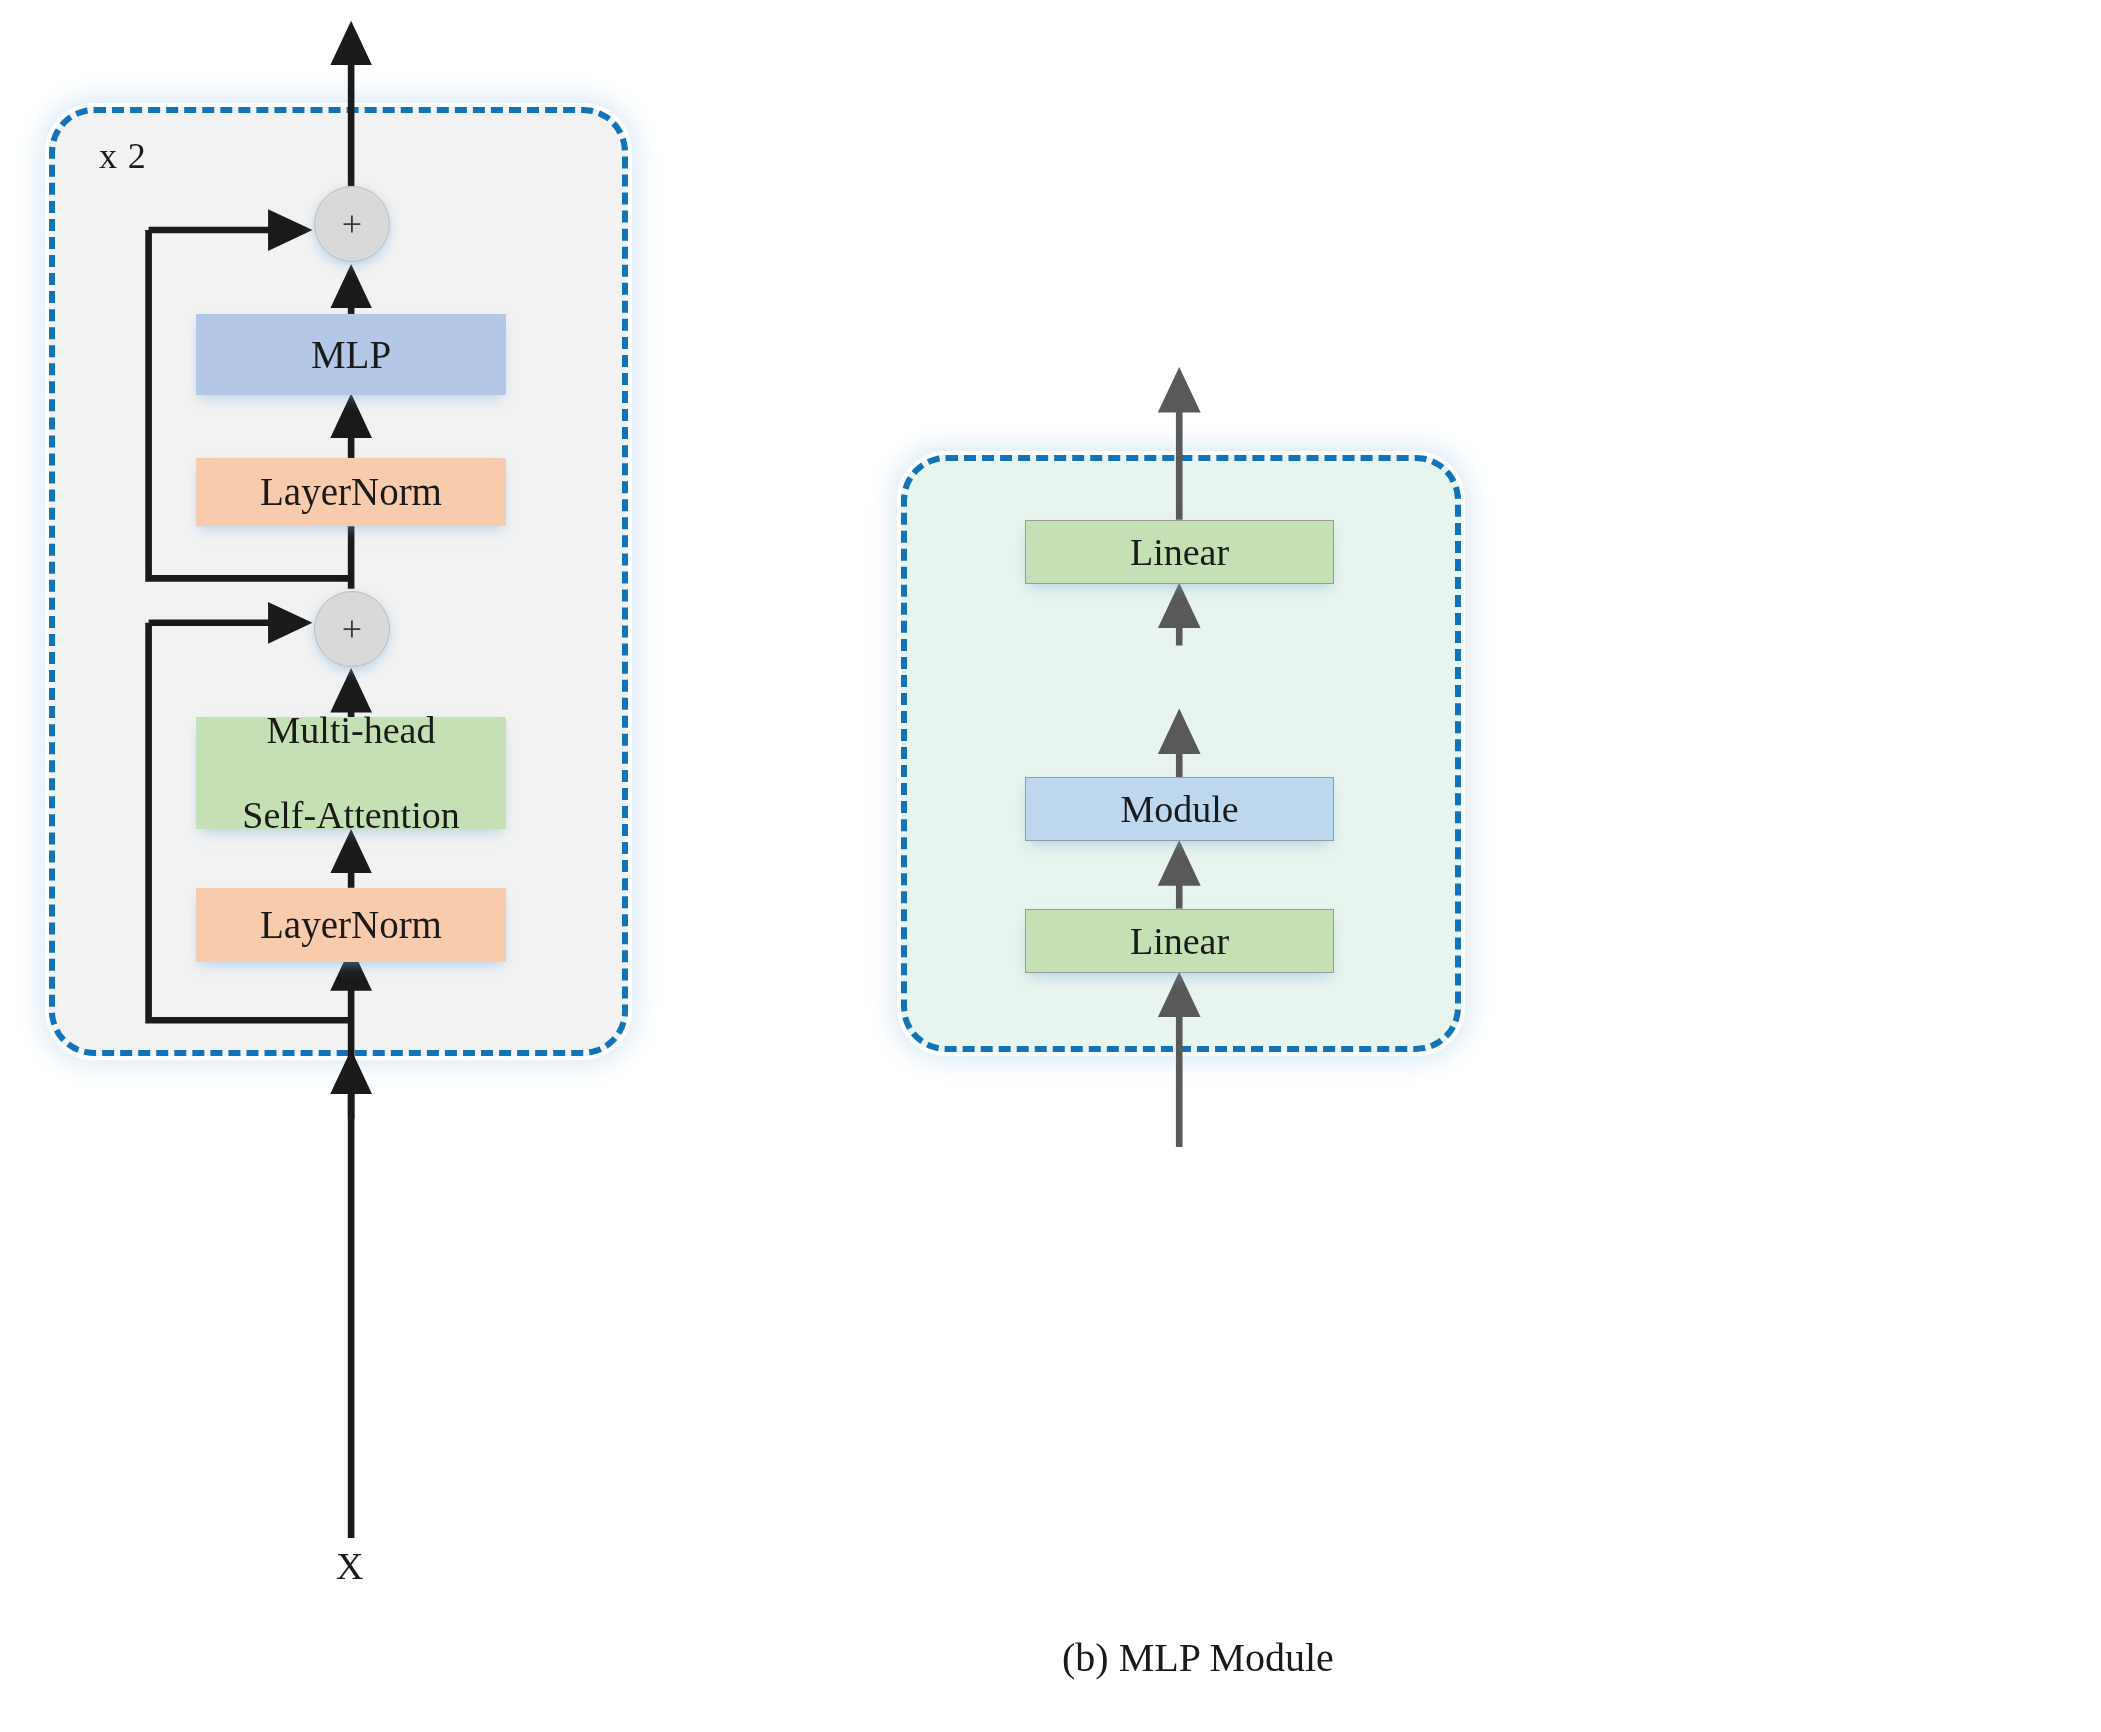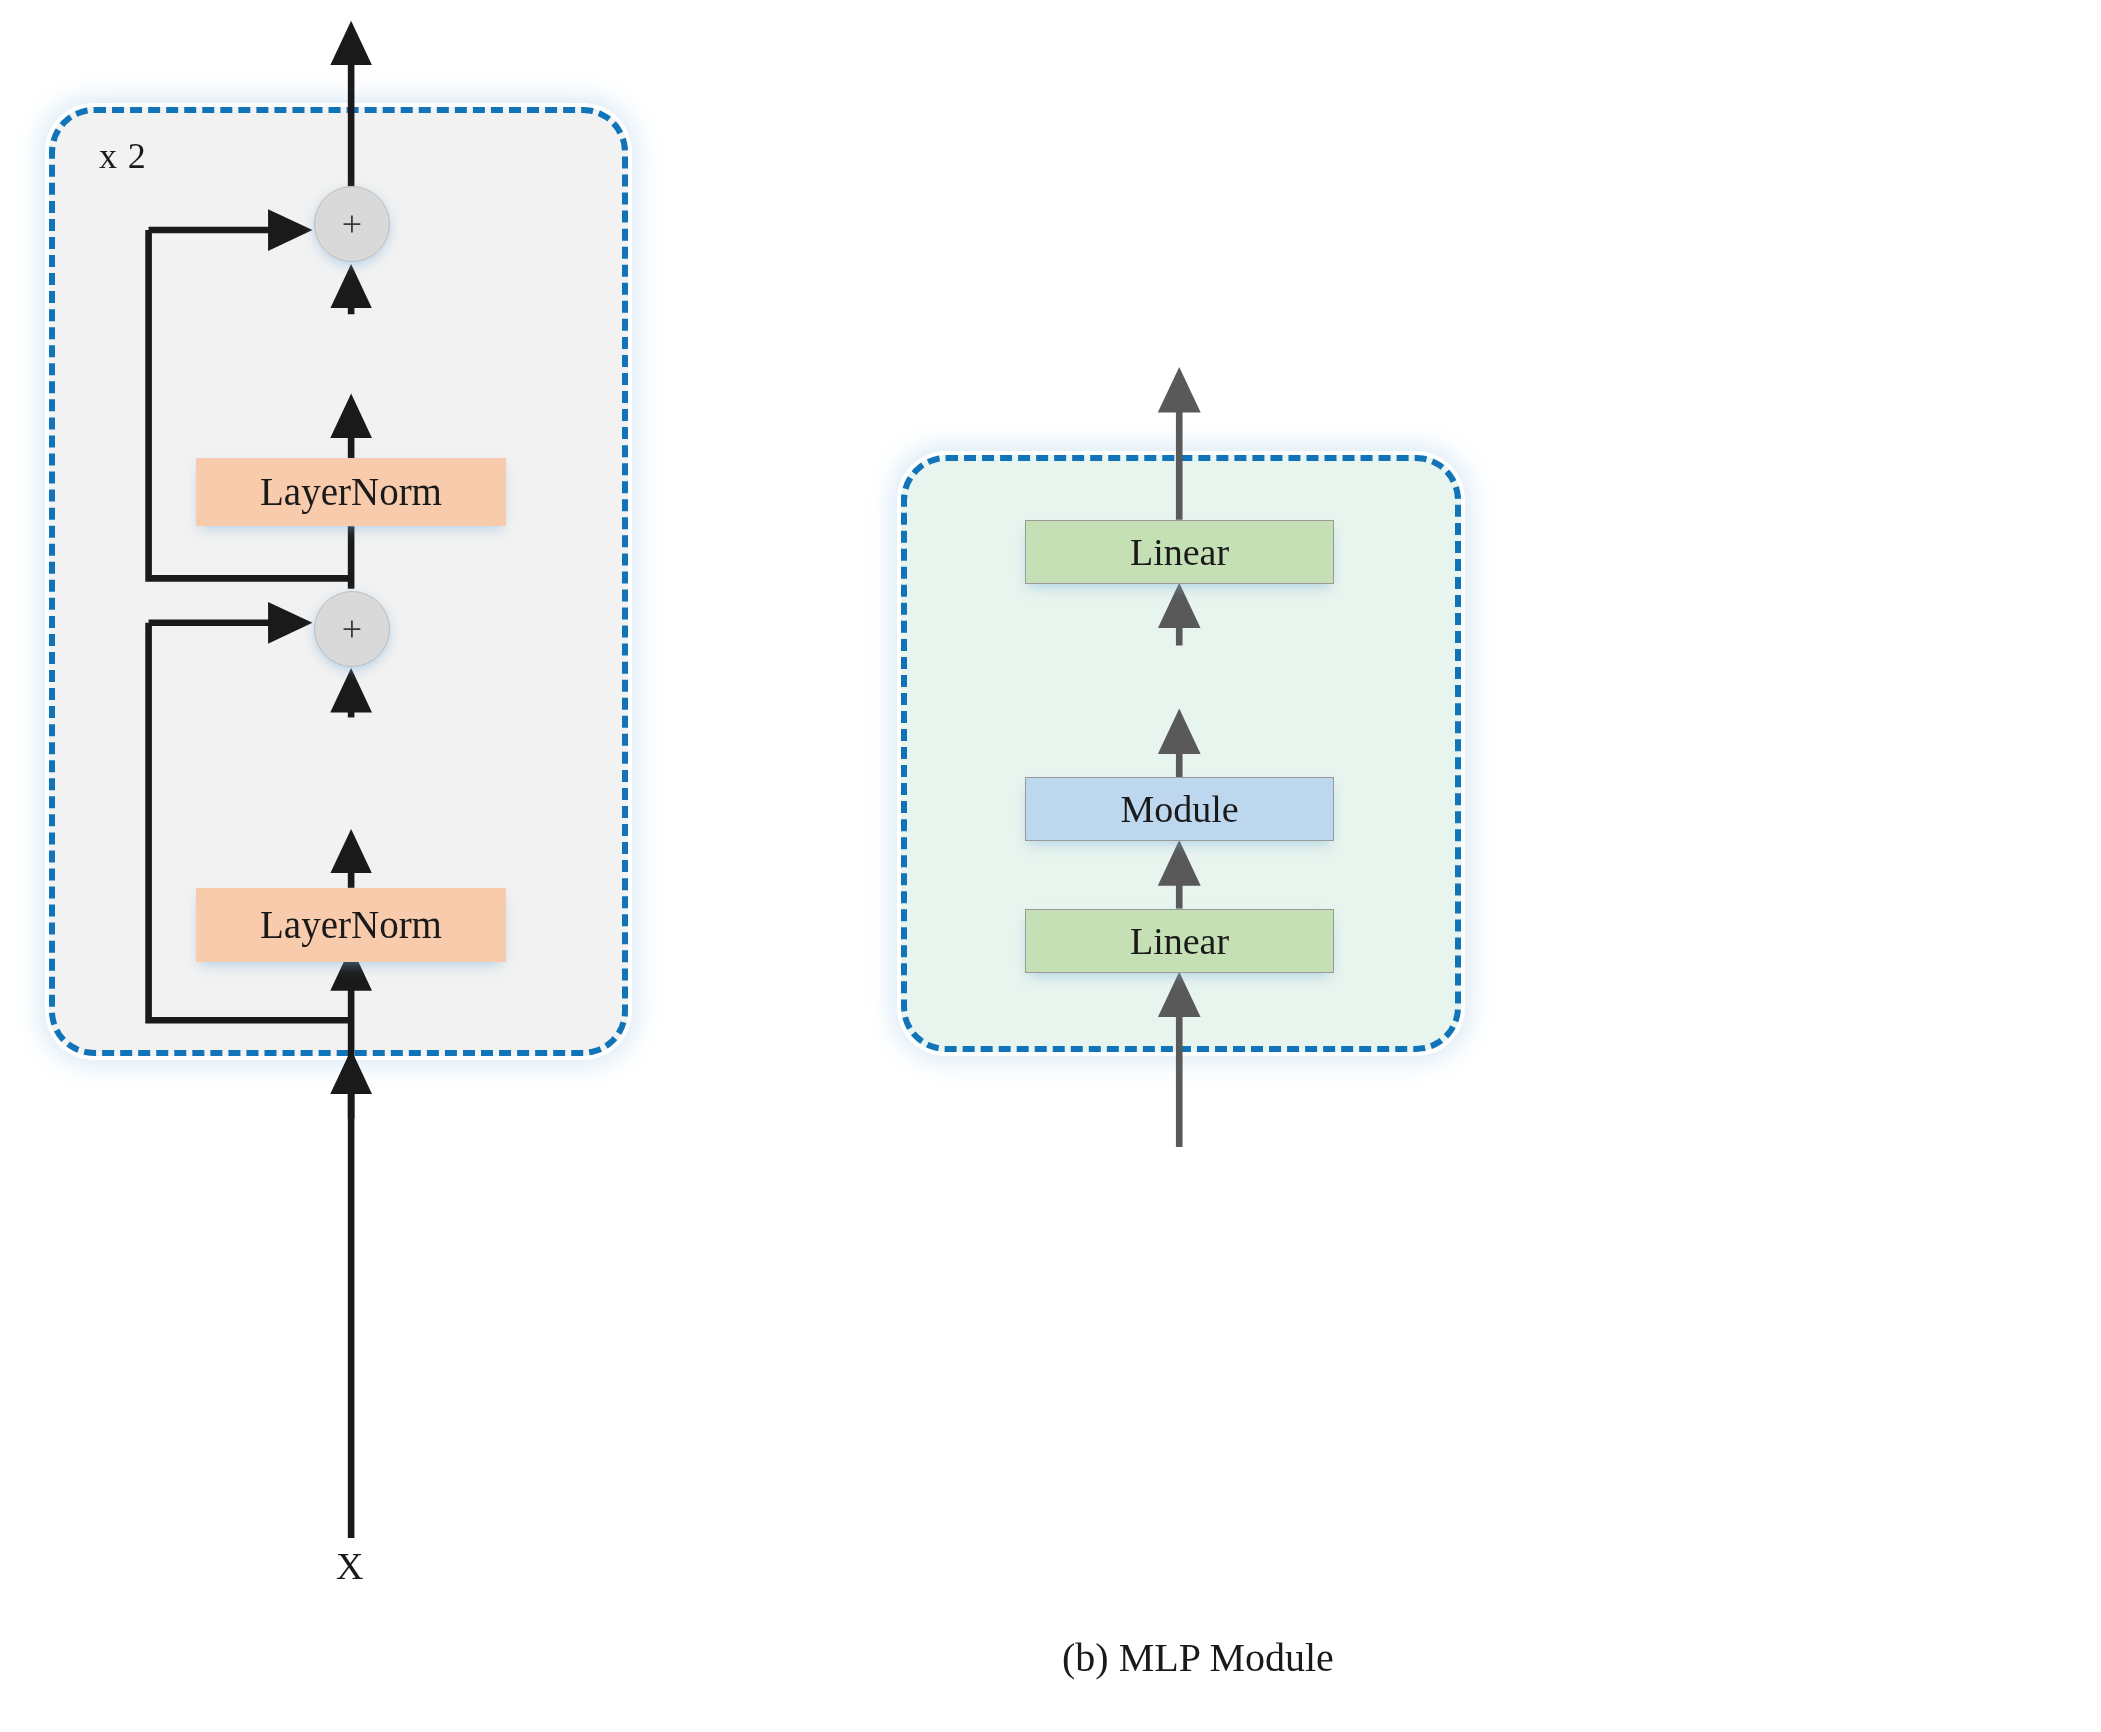--- a/index.html
+++ b/index.html
@@ -100,25 +100,34 @@
 
       <line x1="371" y1="1182" x2="371" y2="1008" marker-end="url(#arrowK)"></line>
 
       <polyline points="371,1078 157,1078 157,658"></polyline>
       <line x1="157" y1="658" x2="322" y2="658" marker-end="url(#arrowK)"></line>
 
       <line x1="371" y1="1625" x2="371" y2="1117" marker-end="url(#arrowK)"></line>
     </g>
   </svg>
 
+  <div class="box box-a" id="box-mlp">
+    <span>MLP</span>
+  </div>
 
   <div class="box box-a" id="box-ln-top">
     <span>LayerNorm</span>
   </div>
 
+  <div class="box box-a" id="box-attention">
+    <span>
+      <span>Multi-head</span><br>
+      <span>Self-Attention</span>
+    </span>
+  </div>
 
   <div class="box box-a" id="box-ln-bottom">
     <span>LayerNorm</span>
   </div>
 
   <div class="plus-node" id="plus-top">
     <span>+</span>
   </div>
   <div class="plus-node" id="plus-bottom">
     <span>+</span>

